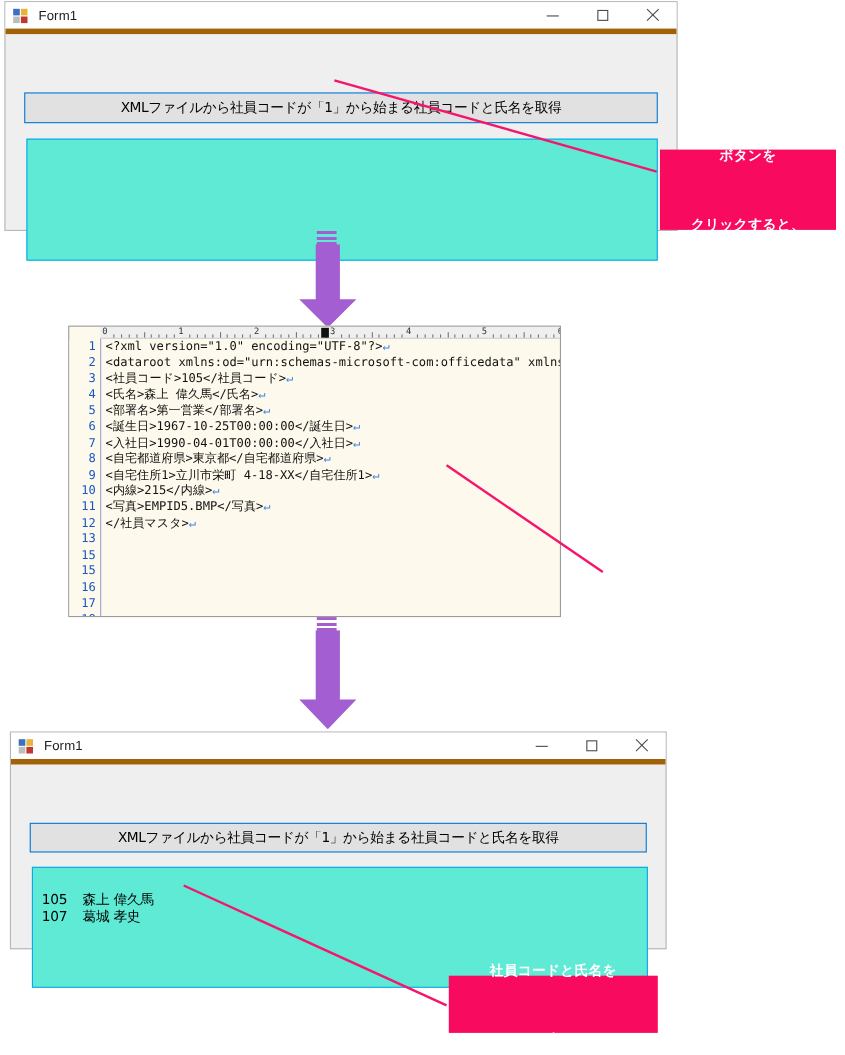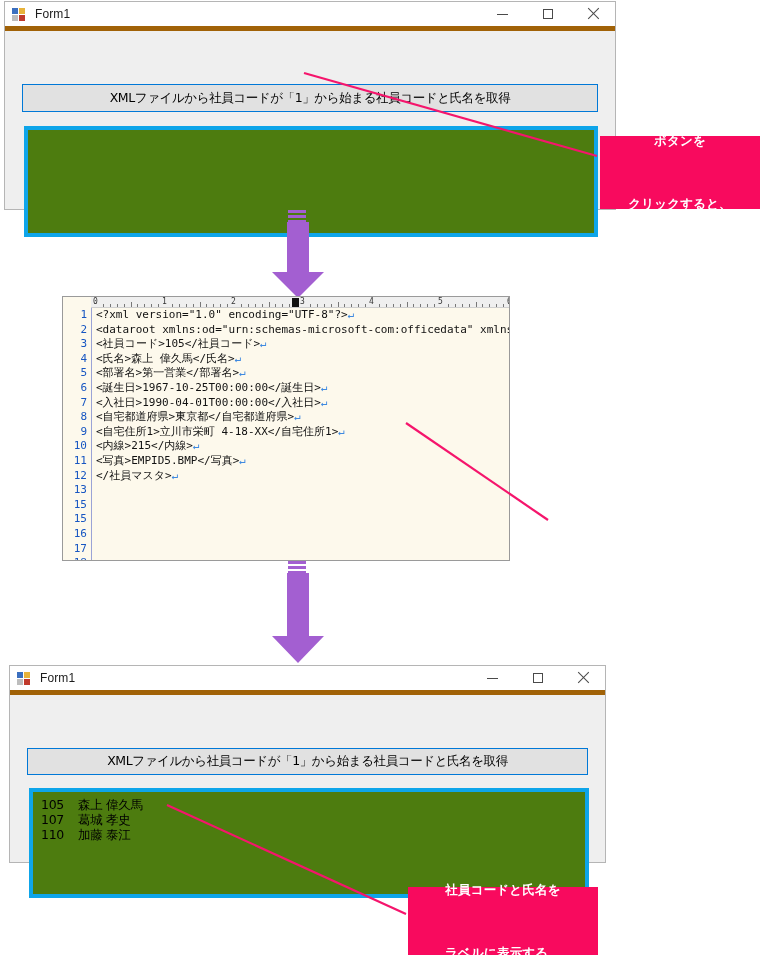--- a/index.html
+++ b/index.html
@@ -75,23 +75,23 @@
     border: 1px solid #0078d7;
     display: flex; align-items: center; justify-content: center;
     font-size: 12.5px;
     color: #000;
     font-family: "DejaVu Sans", "Liberation Sans", sans-serif;
     white-space: nowrap;
     letter-spacing: -0.4px;
   }
   .form-label-box {
     position: absolute;
-    background: #4d7c0f;
-    border: 4px solid #0ea5e9;
-    padding: 5px 8px 0 8px;
+    background: #5eead4;
+    border: 1px solid #0ea5e9;
+    padding: 21px 8px 0 8px;
     overflow: hidden;
   }
   .result-line {
     display: flex;
     font-size: 12.5px;
     line-height: 15px;
     color: #000;
     font-family: "DejaVu Sans", "Liberation Sans", sans-serif;
     letter-spacing: -0.3px;
   }
@@ -368,30 +368,26 @@
       <div class="form-button" style="left:17px; top:18px; width:561px; height:27px;">XMLファイルから社員コードが「1」から始まる社員コードと氏名を取得</div>
       <div class="form-label-box" id="result-box" style="left:19px; top:58px; width:560px; height:110px;">
           <div class="result-line">
             <span class="result-code">105</span>
             <span>森上 偉久馬</span>
           </div>
           <div class="result-line">
             <span class="result-code">107</span>
             <span>葛城 孝史</span>
           </div>
-          <div class="result-line">
-            <span class="result-code">110</span>
-            <span>加藤 泰江</span>
-          </div>
         </div>
     </div>
   </div>
 
   <svg class="leader" style="left:0; top:0; width:768px; height:959px;">
     <line x1="167" y1="805" x2="406" y2="914"></line>
   </svg>
 
-  <div class="callout" style="left:408px; top:887px; width:190px; height:68px;">
+  <div class="callout" style="left:408px; top:887px; width:190px; height:52px;">
     <span>社員コードと氏名を</span>
     <span>ラベルに表示する。</span>
   </div>
 
 </div>
 
 </body></html>

